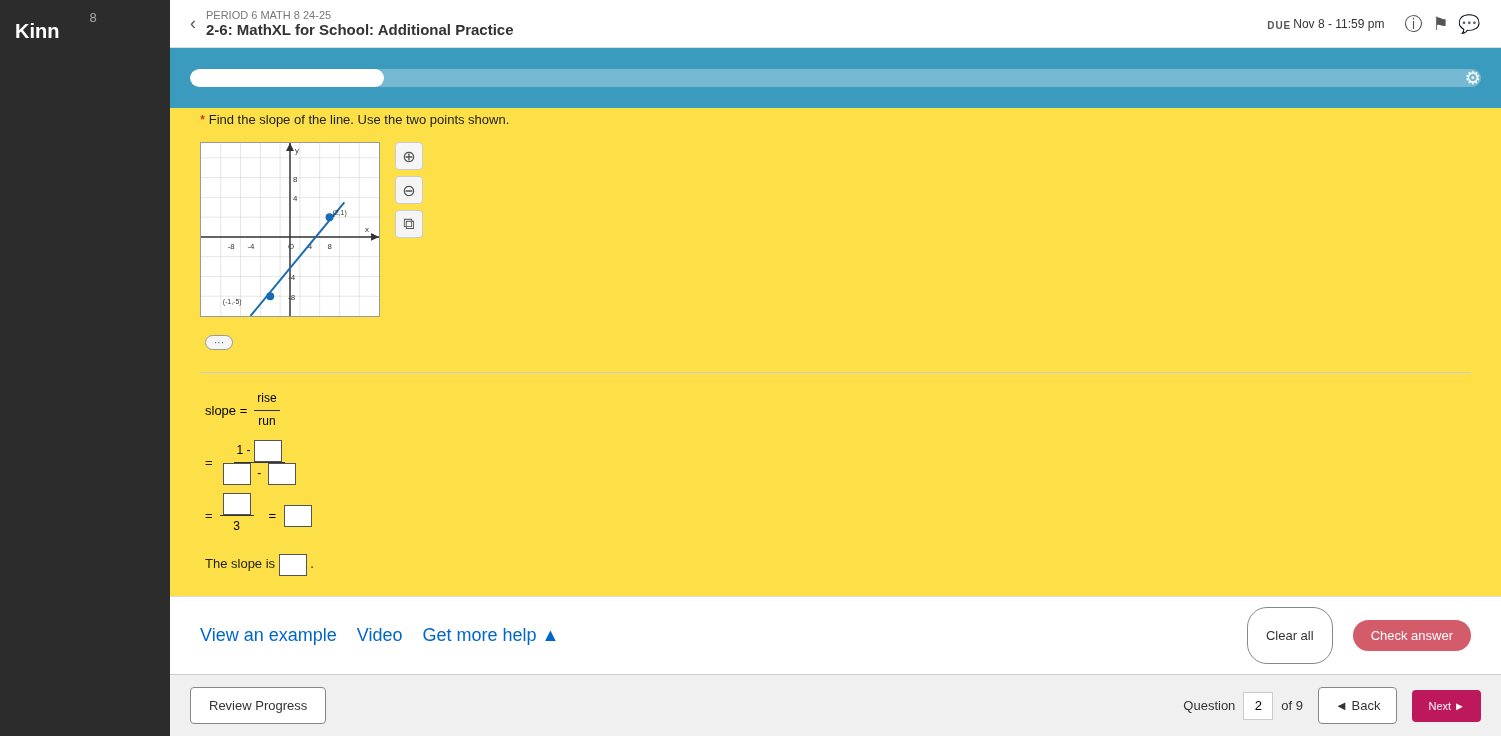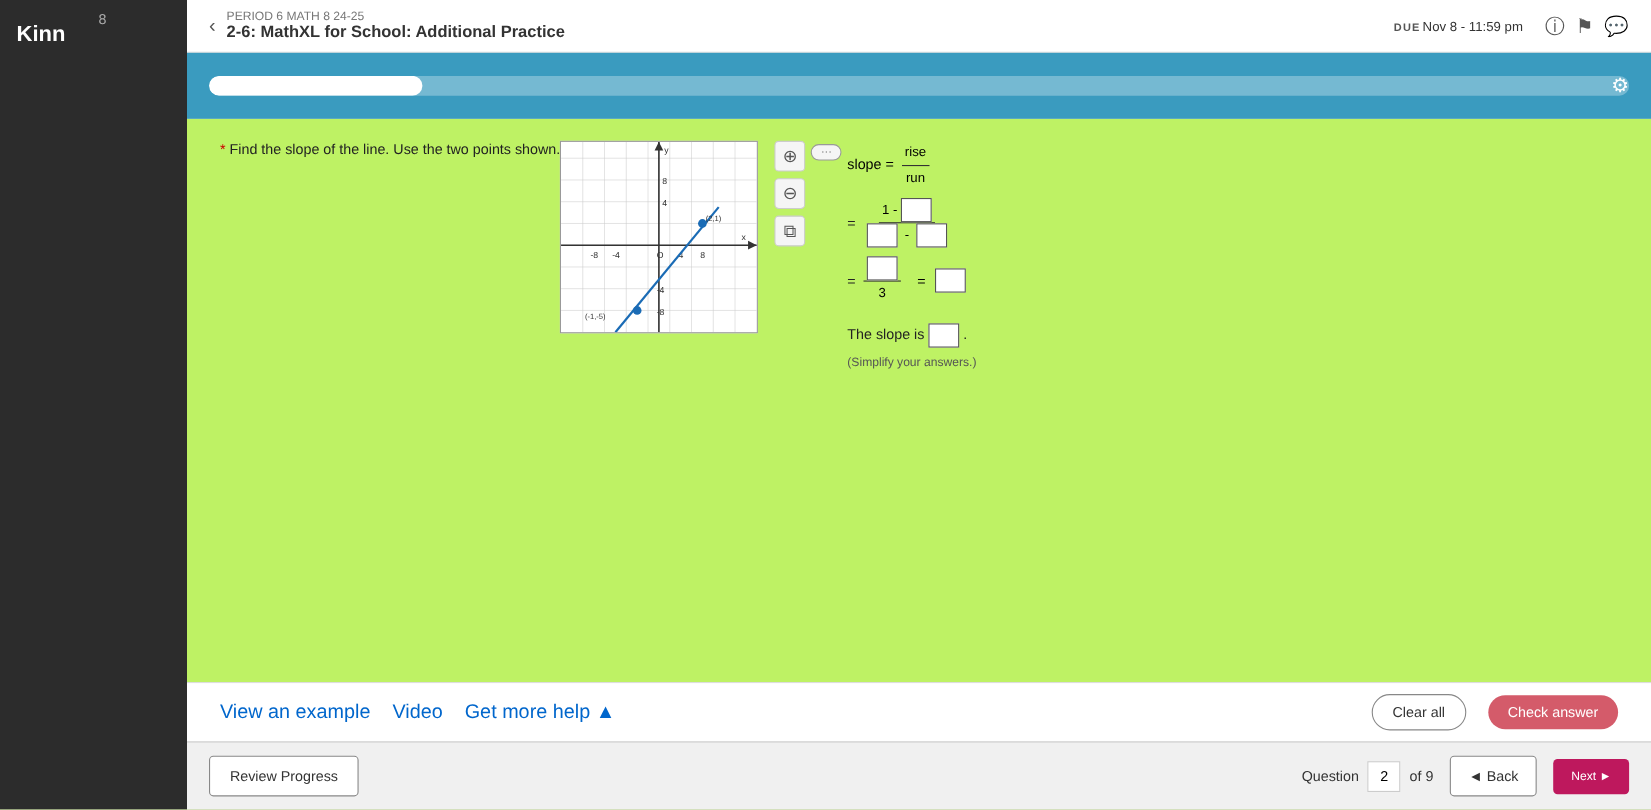--- a/index.html
+++ b/index.html
@@ -126,25 +126,26 @@
       top: 50%;
       transform: translateY(-50%);
       color: #fff;
       font-size: 18px;
       cursor: pointer;
     }
 
     
     .content {
       flex: 1;
-      background: #bef264;
+      background: #fde047;
       overflow-y: auto;
       padding: 20px 30px;
       display: flex;
-      flex-direction: row;
+      flex-direction: column;
+      justify-content: flex-end;
     }
 
     .question-instruction {
       font-size: 13px;
       color: #222;
       margin-bottom: 15px;
     }
     .asterisk { color: #cc0000; }
 
     
@@ -256,21 +257,21 @@
       gap: 20px;
     }
     .help-link {
       font-size: 18px;
       color: #0066cc;
       cursor: pointer;
       text-decoration: none;
     }
     .help-bar-spacer { flex: 1; }
     .btn-clear {
-      padding: 8px 18px;
+      padding: 20px 18px;
       border: 1px solid #888;
       background: #fff;
       border-radius: 20px;
       font-size: 13px;
       color: #333;
       cursor: pointer;
     }
     .btn-check {
       padding: 8px 18px;
       border: none;
@@ -506,21 +507,20 @@
         <span style="font-size:13px; margin-left:8px;">=</span>
         <input class="input-box" type="text" maxlength="3" style="margin-left: 4px;">
       </div>
 
       <div class="the-slope-line">
         <span>The slope is</span>
         <input class="input-box" type="text" maxlength="5" style="">
         <span>.</span>
       </div>
 
-      <div class="simplify-note">(Simplify your answers.)</div>
 
     </div>
 
   </div>
 
   <div class="help-bar">
     <a class="help-link">View an example</a>
     <a class="help-link">Video</a>
     <a class="help-link">Get more help ▲</a>
     <div class="help-bar-spacer"></div>

